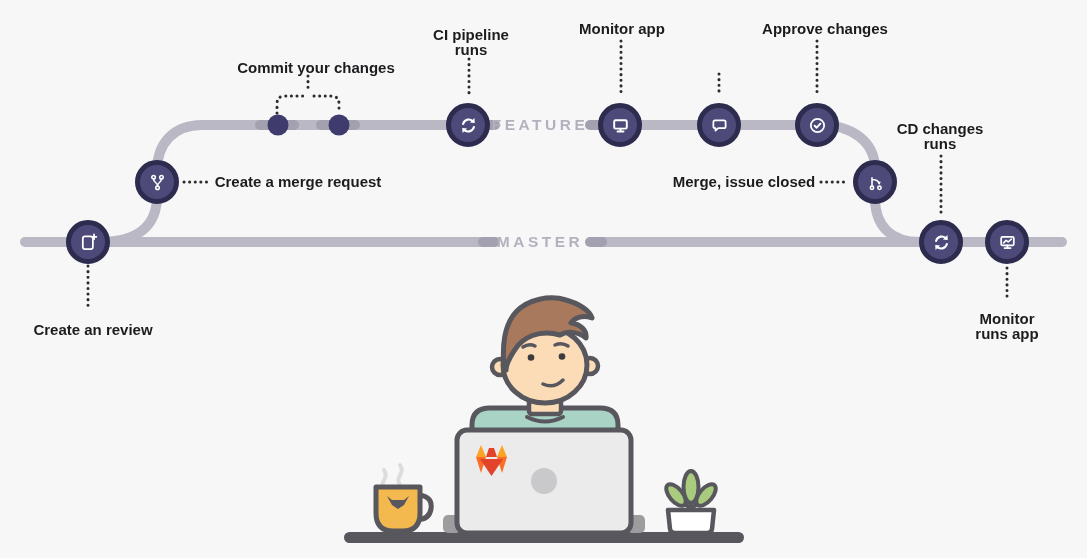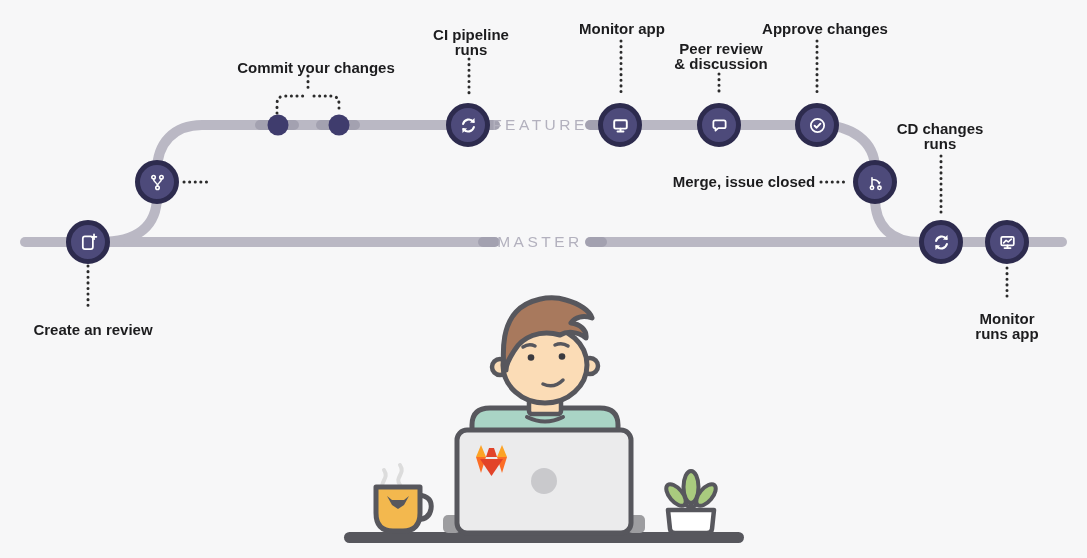--- a/index.html
+++ b/index.html
@@ -21,21 +21,21 @@
   }
   .node svg{width:21px;height:21px;stroke:#fff;fill:none;stroke-width:2;stroke-linecap:round;stroke-linejoin:round;}
   .node svg .f{fill:#fff;stroke:none;}
   .label{
     position:absolute;transform:translate(-50%,-50%);
     color:var(--text);font-weight:bold;font-size:15px;line-height:15px;
     text-align:center;white-space:nowrap;
   }
   .branch-label{
     position:absolute;transform:translate(-50%,-50%);
-    color:var(--branch_text);font-weight:normal;font-size:15.5px;
+    color:var(--branch_text);font-weight:bold;font-size:15.5px;
     letter-spacing:3.5px;white-space:nowrap;
   }
   
   .ol5{stroke:var(--outline);stroke-width:5;stroke-linejoin:round;stroke-linecap:round;}
   .ol4{stroke:var(--outline);stroke-width:4;stroke-linejoin:round;stroke-linecap:round;}
   .ol35{stroke:var(--outline);stroke-width:3.5;stroke-linecap:round;fill:none;}
   .fskin{fill:var(--skin);}
   .fhair{fill:var(--hair);}
   .fshirt{fill:var(--shirt);}
   .flaptop{fill:var(--laptop);}
@@ -151,33 +151,32 @@
     <svg viewBox="0 0 24 24">
       <rect x="4.8" y="5.6" width="14.4" height="9.8" rx="1.6"></rect>
       <path d="M7.6 12.4 L10.4 9.6 L12.8 11.4 L16.4 8.2" style="stroke-width:1.8"></path>
       <path d="M12 15.4 V17.2 M8.6 18.4 H15.4" style="stroke-width:2.2"></path>
     </svg>
   </div>
 
   <div class="label" style="left:93px;top:329px">
     <div>Create an review</div>
   </div>
+  <div class="label" style="left:298px;top:181px">
+    <div>Create a merge request</div>
+  </div>
   <div class="label" style="left:316px;top:67px">
     <div>Commit your changes</div>
   </div>
   <div class="label" style="left:471px;top:42px">
     <div>CI pipeline</div>
     <div>runs</div>
   </div>
   <div class="label" style="left:622px;top:28px">
     <div>Monitor app</div>
-  </div>
-  <div class="label" style="left:721px;top:56px">
-    <div>Peer review</div>
-    <div>&amp; discussion</div>
   </div>
   <div class="label" style="left:825px;top:28px">
     <div>Approve changes</div>
   </div>
   <div class="label" style="left:744px;top:181px">
     <div>Merge, issue closed</div>
   </div>
   <div class="label" style="left:940px;top:136px">
     <div>CD changes</div>
     <div>runs</div>

